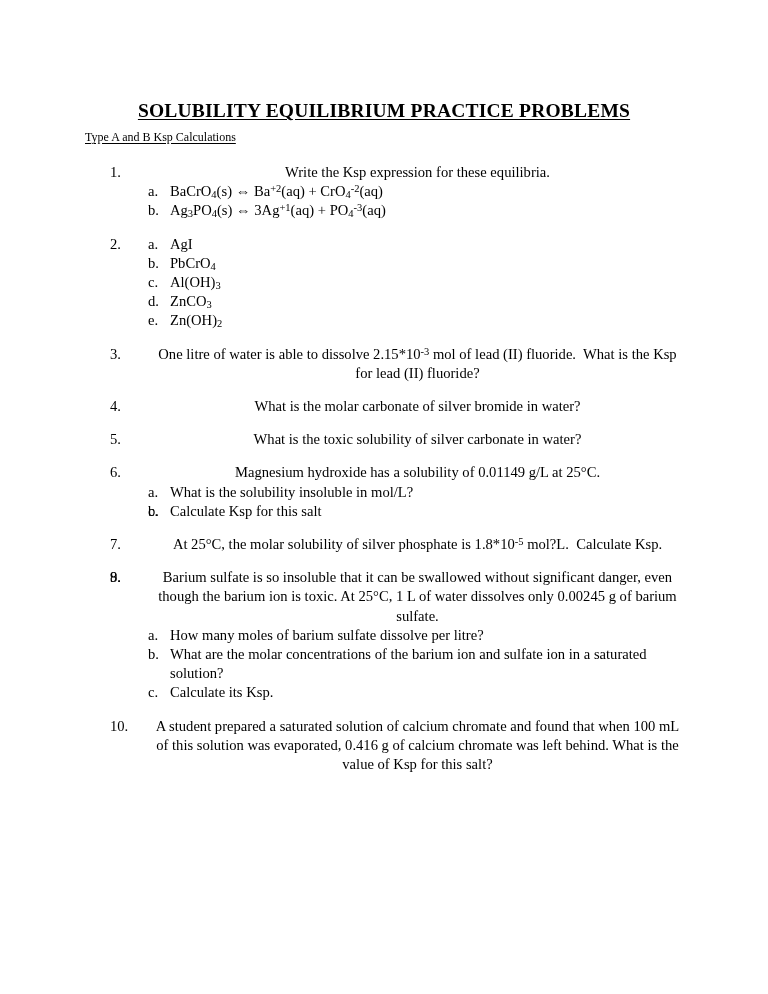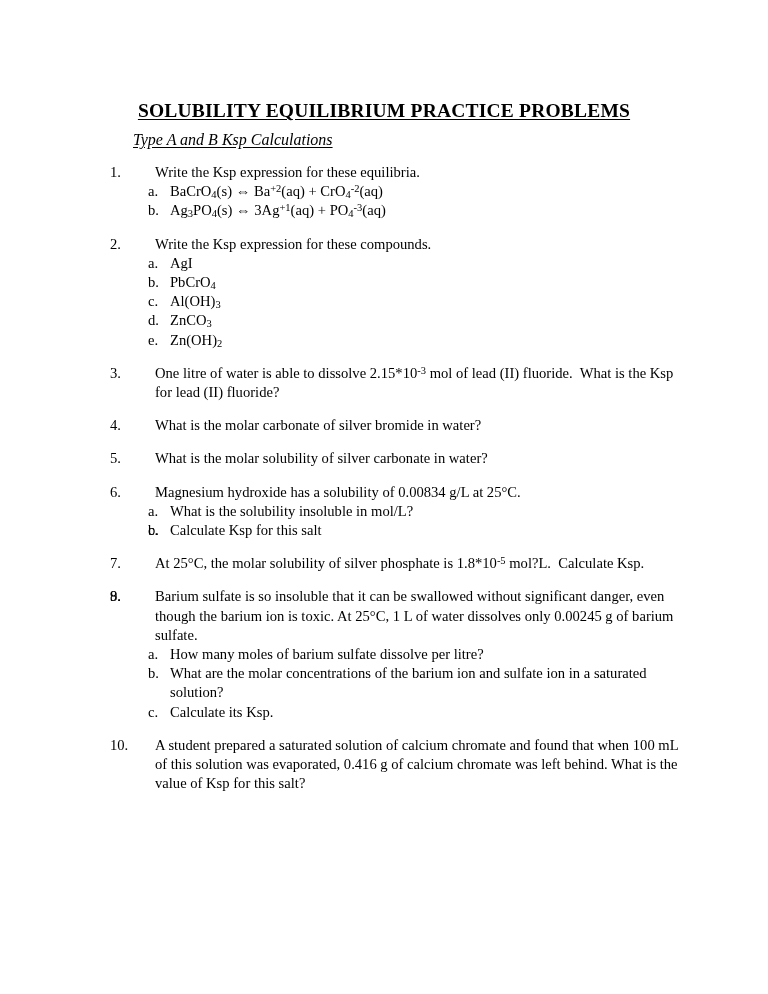--- a/index.html
+++ b/index.html
@@ -37,24 +37,22 @@
   .doc-title span {
     text-decoration: underline;
     text-underline-offset: 2px;
   }
 
   
   .subheading {
     position: absolute;
     left: 85px;
     top: 130px;
-    font-size: 16px;
-    font-style: italic;
+    font-size: 12px;
     line-height: 1.25;
-    margin-left: 48px;
   }
   .subheading span {
     text-decoration: underline;
     text-underline-offset: 2px;
   }
 
   
   .questions {
     position: absolute;
     left: 0;
@@ -74,21 +72,21 @@
     position: absolute;
     left: 110px;
     top: 0;
     width: 40px;
     text-align: left;
     font-size: 14.6px;
     line-height: 19.2px;
   }
   .q-text {
     display: block;
-    text-align: left;
+    text-align: center;
   }
 
   
   .sublist {
     margin: 0;
     padding: 0;
     list-style: none;
   }
   .sublist li {
     position: relative;
@@ -130,44 +128,43 @@
       <div class="q">
         <div class="q-num">1.</div>
         <div class="q-text">Write the Ksp expression for these equilibria.</div>
         <ul class="sublist">
           <li><span class="sl-marker">a.</span><span>BaCrO<sub>4</sub>(s) ⇔ Ba<sup>+2</sup>(aq) + CrO<sub>4</sub><sup>-2</sup>(aq)</span></li>
           <li><span class="sl-marker">b.</span><span>Ag<sub>3</sub>PO<sub>4</sub>(s) ⇔ 3Ag<sup>+1</sup>(aq) + PO<sub>4</sub><sup>-3</sup>(aq)</span></li>
         </ul>
       </div>
       <div class="q">
         <div class="q-num">2.</div>
-        <div class="q-text">Write the Ksp expression for these compounds.</div>
         <ul class="sublist">
           <li><span class="sl-marker">a.</span><span>AgI</span></li>
           <li><span class="sl-marker">b.</span><span>PbCrO<sub>4</sub></span></li>
           <li><span class="sl-marker">c.</span><span>Al(OH)<sub>3</sub></span></li>
           <li><span class="sl-marker">d.</span><span>ZnCO<sub>3</sub></span></li>
           <li><span class="sl-marker">e.</span><span>Zn(OH)<sub>2</sub></span></li>
         </ul>
       </div>
       <div class="q">
         <div class="q-num">3.</div>
         <div class="q-text">One litre of water is able to dissolve 2.15*10<sup>-3</sup> mol of lead (II) fluoride.&nbsp; What is the Ksp for lead (II) fluoride?</div>
       </div>
       <div class="q">
         <div class="q-num">4.</div>
         <div class="q-text">What is the molar carbonate of silver bromide in water?</div>
       </div>
       <div class="q">
         <div class="q-num">5.</div>
-        <div class="q-text">What is the molar solubility of silver carbonate in water?</div>
+        <div class="q-text">What is the toxic solubility of silver carbonate in water?</div>
       </div>
       <div class="q">
         <div class="q-num">6.</div>
-        <div class="q-text">Magnesium hydroxide has a solubility of 0.00834 g/L at 25°C.</div>
+        <div class="q-text">Magnesium hydroxide has a solubility of 0.01149 g/L at 25°C.</div>
         <ul class="sublist">
           <li><span class="sl-marker">a.</span><span>What is the solubility insoluble in mol/L?</span></li>
           <li><span class="sl-marker">b.</span></li>
           <li><span class="sl-marker">c.</span><span>Calculate Ksp for this salt</span></li>
         </ul>
       </div>
       <div class="q">
         <div class="q-num">7.</div>
         <div class="q-text">At 25°C, the molar solubility of silver phosphate is 1.8*10<sup>-5</sup> mol?L.&nbsp; Calculate Ksp.</div>
       </div>

